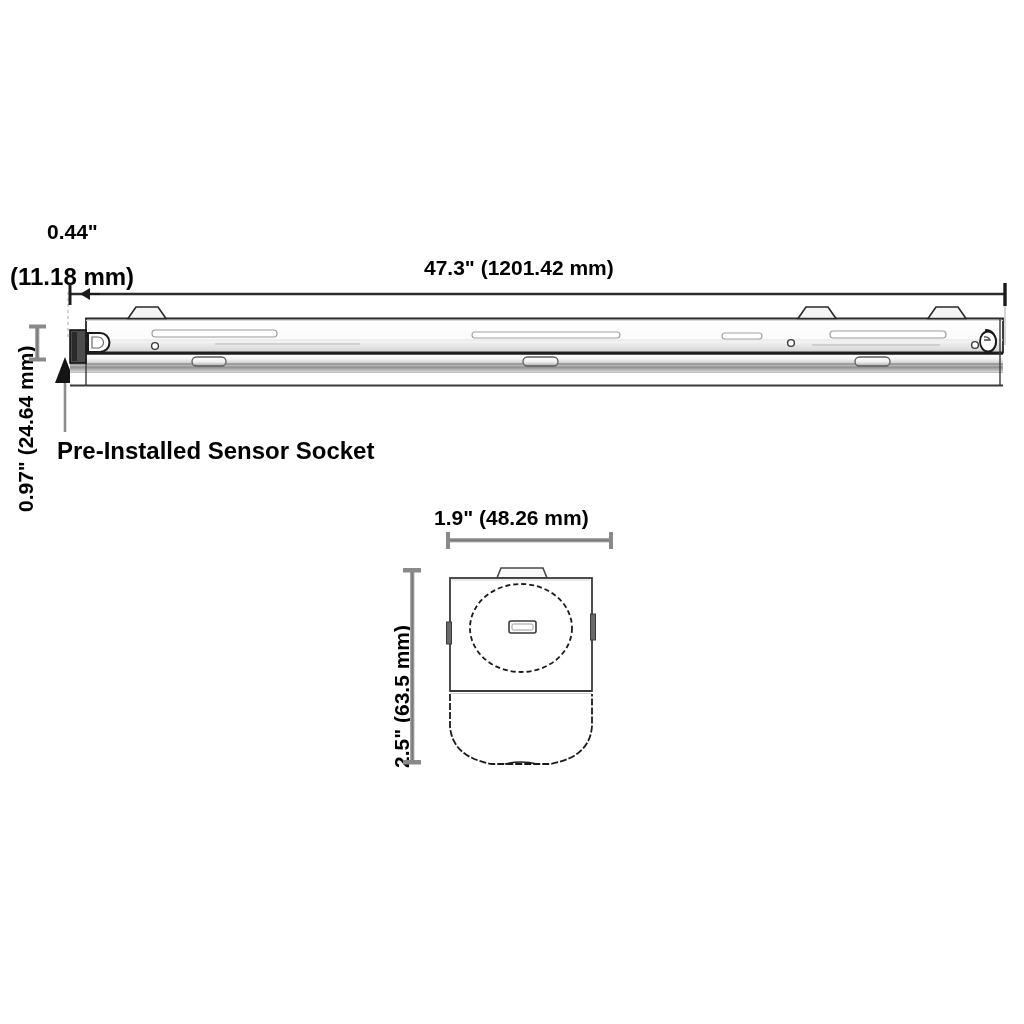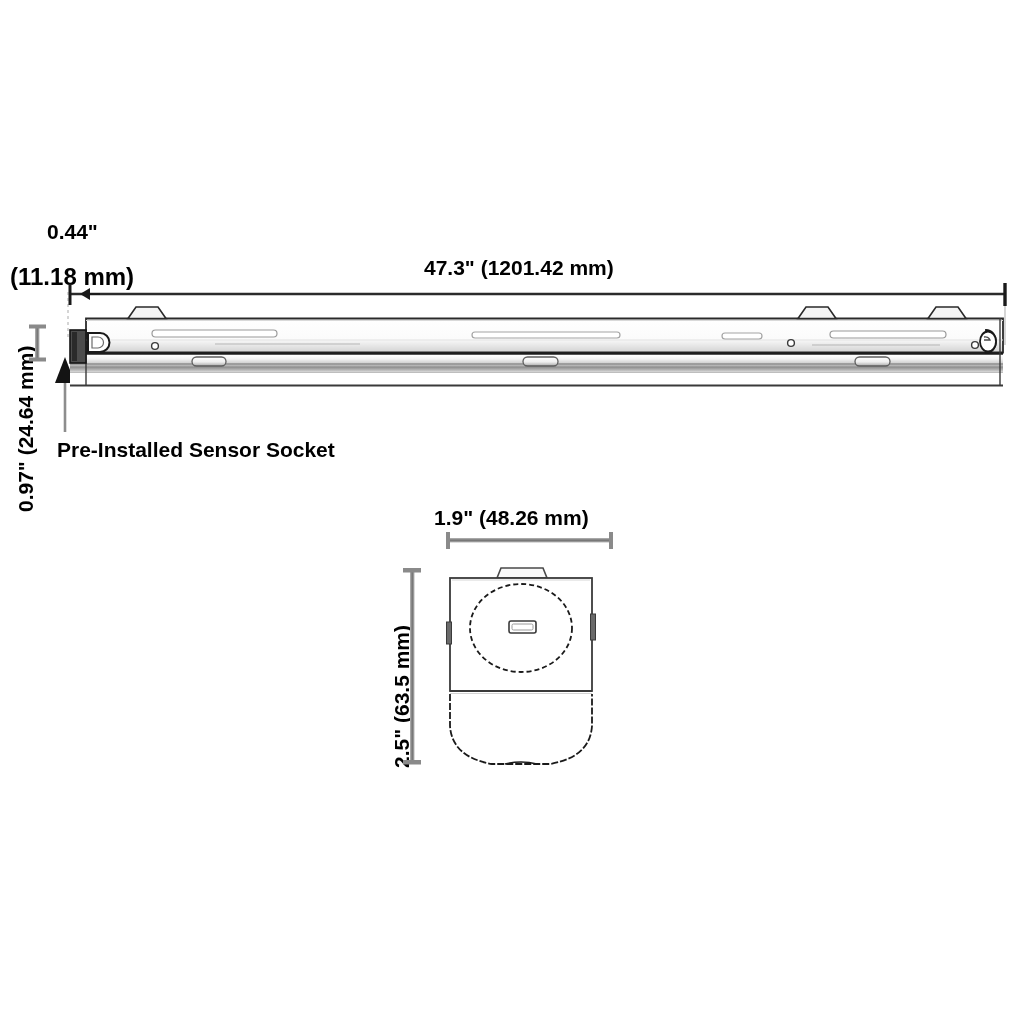--- a/index.html
+++ b/index.html
@@ -41,21 +41,21 @@
 <div id="stage">
 
   <div class="lbl" style="left:47px; top:220px; font-size:21px;">0.44"</div>
 
   <div class="lbl" style="left:10px; top:264px; font-size:24px;">(11.18 mm)</div>
 
   <div class="lbl" style="left:424px; top:256px; font-size:21px;">47.3" (1201.42 mm)</div>
 
   <div class="lbl lbl-vert" style="left:14px; top:512px; font-size:21px;">0.97" (24.64 mm)</div>
 
-  <div class="lbl" style="left:57px; top:438px; font-size:21px;">Pre-Installed Sensor Socket</div>
+  <div class="lbl" style="left:57px; top:438px; font-size:24px;">Pre-Installed Sensor Socket</div>
 
   <div class="lbl" style="left:434px; top:506px; font-size:21px;">1.9" (48.26 mm)</div>
 
   <div class="lbl lbl-vert" style="left:390px; top:768px; font-size:21px;">2.5" (63.5 mm)</div>
 
   <svg width="1024" height="1024" viewBox="0 0 1024 1024" style="position:absolute;left:0;top:0;">
 
     <defs>
       <linearGradient id="bandA" x1="0" y1="0" x2="0" y2="1">
         <stop offset="0%" stop-color="#ffffff"></stop>

